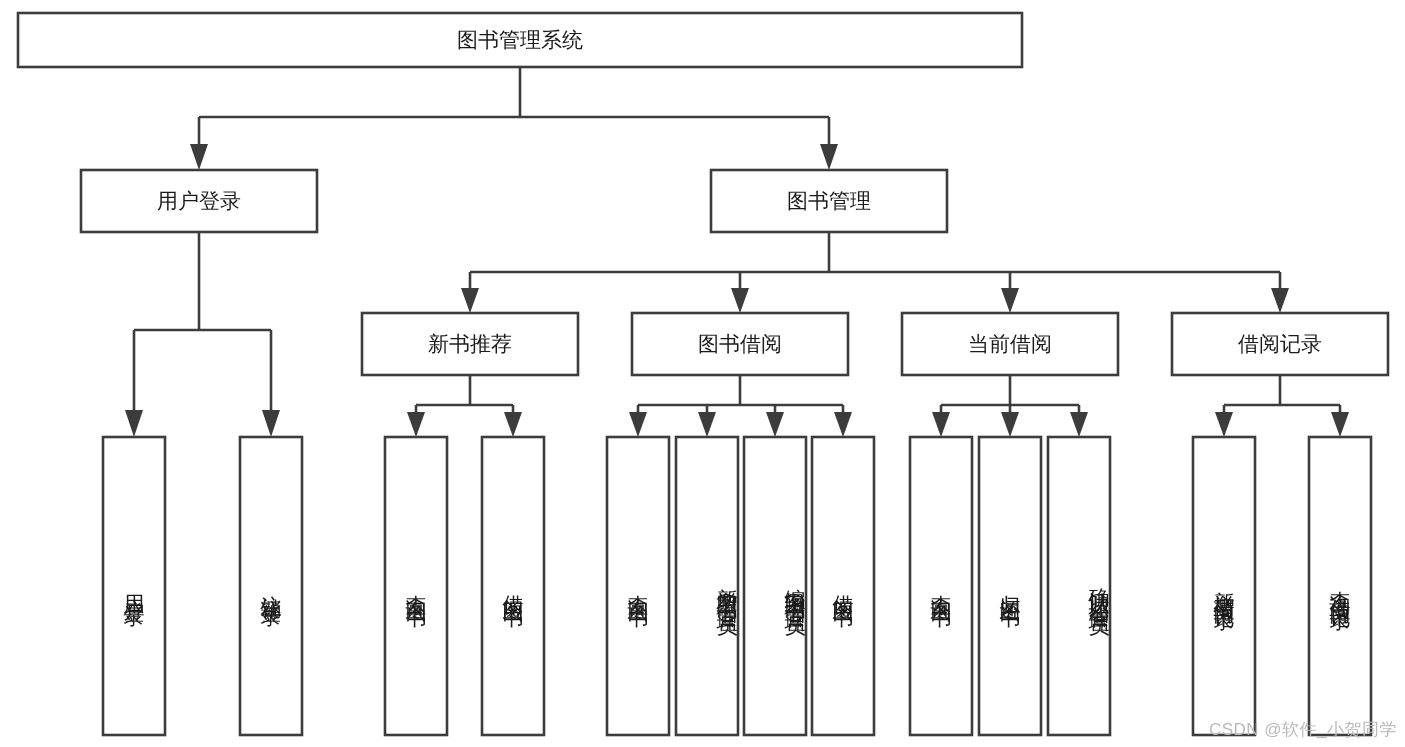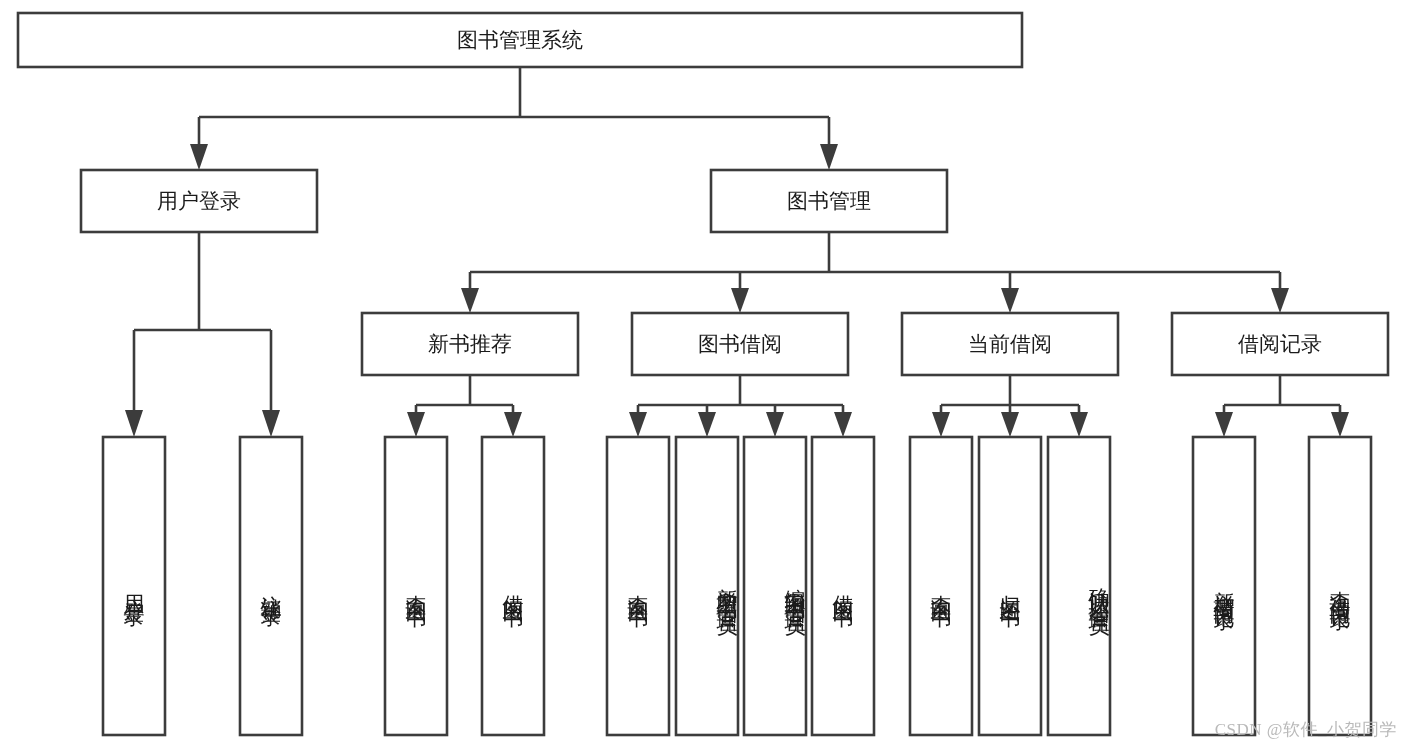--- a/index.html
+++ b/index.html
@@ -62,21 +62,21 @@
     line-height: 1.05;
     letter-spacing: 4px;
     color: #1b1b1b;
     white-space: nowrap;
     pointer-events: none;
   }
   .watermark {
     position: absolute;
     right: 8px;
     bottom: 6px;
-    font-family: Liberation Serif, serif;
+    font-family: Liberation Sans, sans-serif;
     font-size: 17px;
     color: #b9b9b9;
     letter-spacing: 0.5px;
     user-select: none;
   }
 </style>
 </head>
 <body>
 
 <div id="diagram-root">

